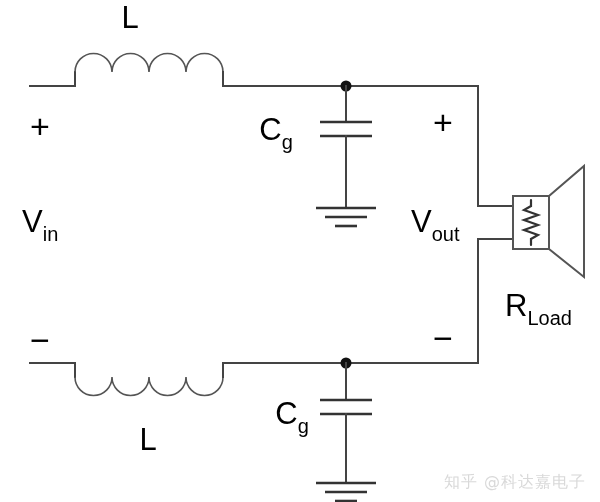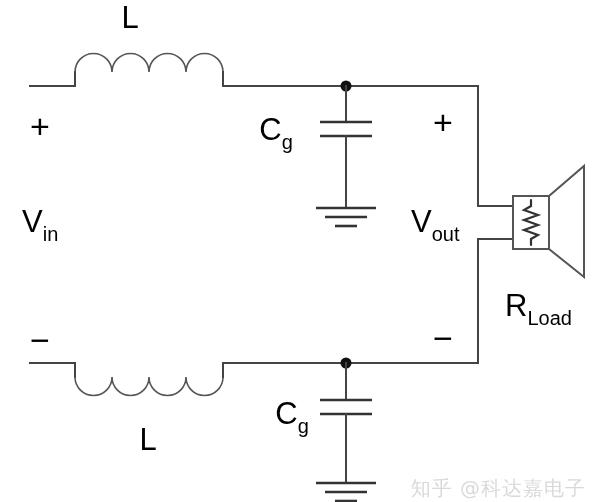--- a/index.html
+++ b/index.html
@@ -81,23 +81,23 @@
   text.lbl-sign {
     font-size: 34px;
     font-weight: 500;
   }
   tspan.sub {
     font-size: 20px;
   }
   .watermark {
     position: absolute;
     right: 14px;
-    bottom: 0;
+    bottom: 9px;
     font-family: "DejaVu Sans", sans-serif;
-    font-size: 20px;
+    font-size: 16px;
     color: #d9d9d9;
     letter-spacing: 1px;
     user-select: none;
     white-space: nowrap;
   }
 </style>
 </head>
 <body>
 
 <div id="diagram-root">

